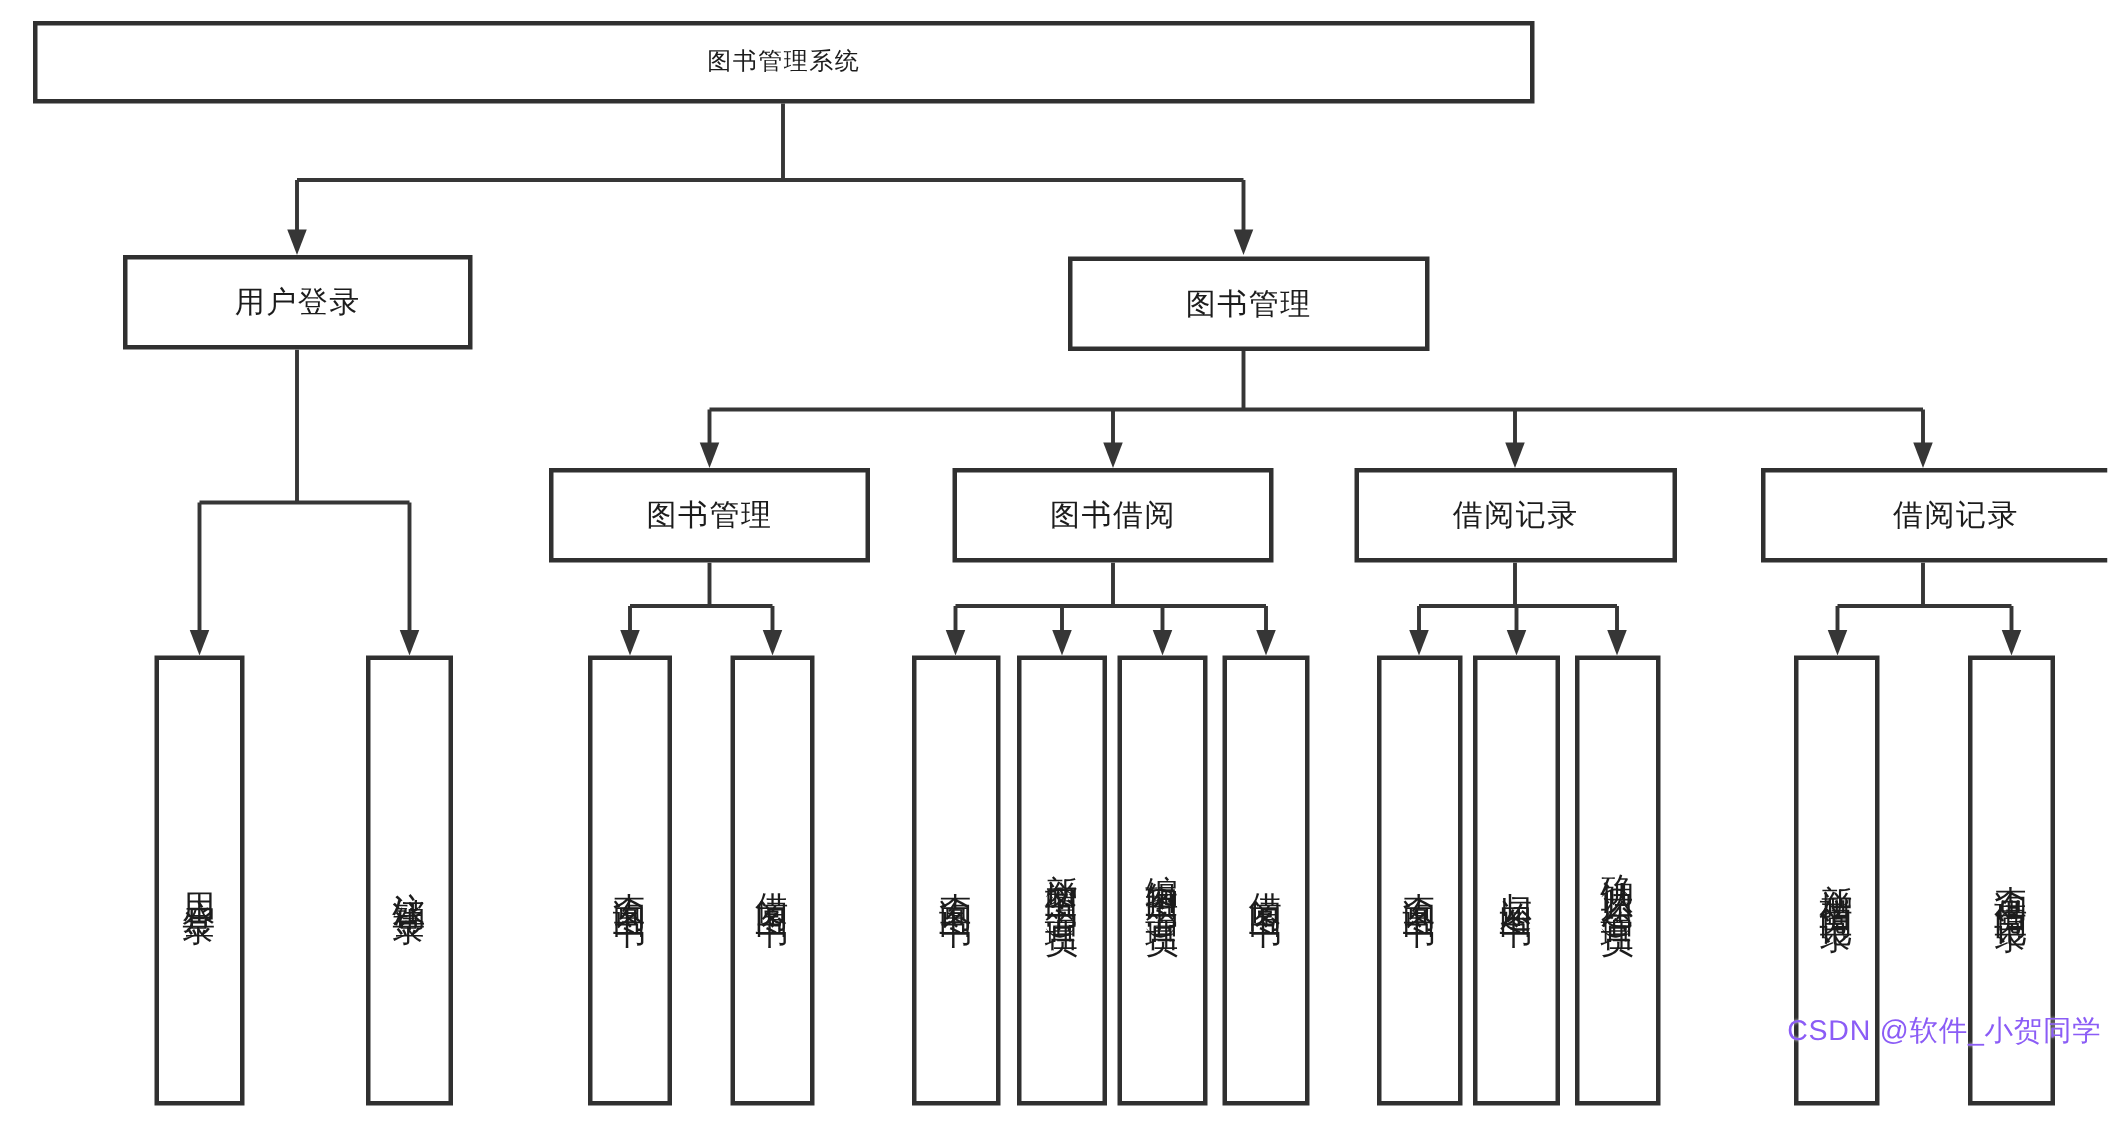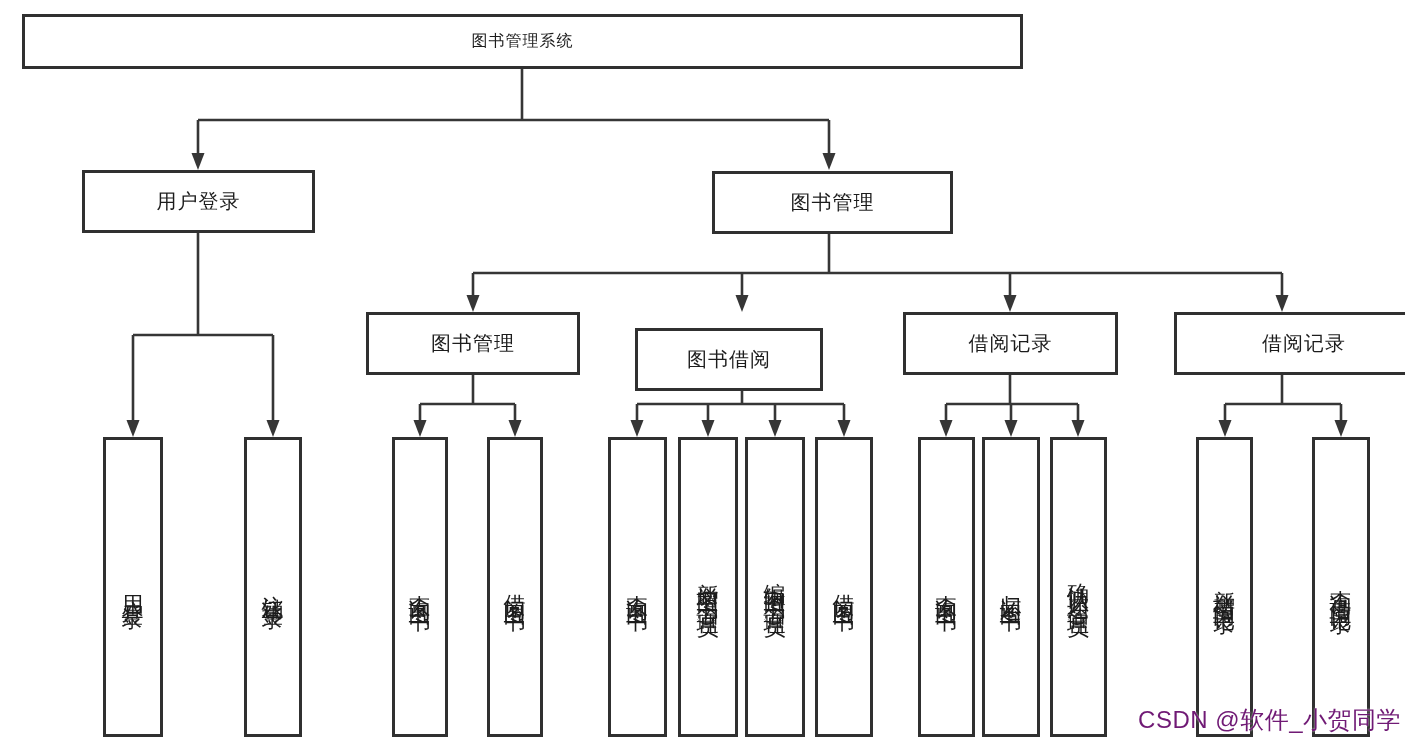--- a/index.html
+++ b/index.html
@@ -39,24 +39,24 @@
   }
   .vbox {
     writing-mode: vertical-rl;
     text-orientation: mixed;
     font-size: 22px;
     letter-spacing: 5px;
     line-height: 1.05;
   }
   .watermark {
     position: absolute;
-    top: 704px;
+    top: 674px;
     right: 4px;
-    font-size: 24px;
-    color: #701a75;
+    font-size: 19px;
+    color: #8b5cf6;
     letter-spacing: 0.5px;
     white-space: nowrap;
     z-index: 5;
     text-shadow: 0 0 2px rgba(255,255,255,0.9);
   }
 </style>
 </head>
 <body>
 
 <div class="canvas">
@@ -97,21 +97,21 @@
       <polygon points="1334.5,420 1347.5,420 1341,437"></polygon>
     </g>
   </svg>
 
   <div class="box hbox root" style="left:22px; top:14px; width:1001px; height:55px;">图书管理系统</div>
 
   <div class="box hbox" style="left:82px; top:170px; width:233px; height:63px;">用户登录</div>
   <div class="box hbox" style="left:712px; top:171px; width:241px; height:63px;">图书管理</div>
 
   <div class="box hbox" style="left:366px; top:312px; width:214px; height:63px;">图书管理</div>
-  <div class="box hbox" style="left:635px; top:328px; width:188px; height:63px;">图书借阅</div>
+  <div class="box hbox" style="left:635px; top:312px; width:214px; height:63px;">图书借阅</div>
   <div class="box hbox" style="left:903px; top:312px; width:215px; height:63px;">借阅记录</div>
   <div class="box hbox" style="left:1174px; top:312px; width:260px; height:63px;">借阅记录</div>
 
   <div class="box vbox" style="left:103px; top:437px; width:60px; height:300px;">用户登录</div>
   <div class="box vbox" style="left:244px; top:437px; width:58px; height:300px;">注销登录</div>
 
   <div class="box vbox" style="left:392px; top:437px; width:56px; height:300px;">查询图书</div>
   <div class="box vbox" style="left:487px; top:437px; width:56px; height:300px;">借阅图书</div>
 
   <div class="box vbox" style="left:608px; top:437px; width:59px; height:300px;">查询图书</div>

